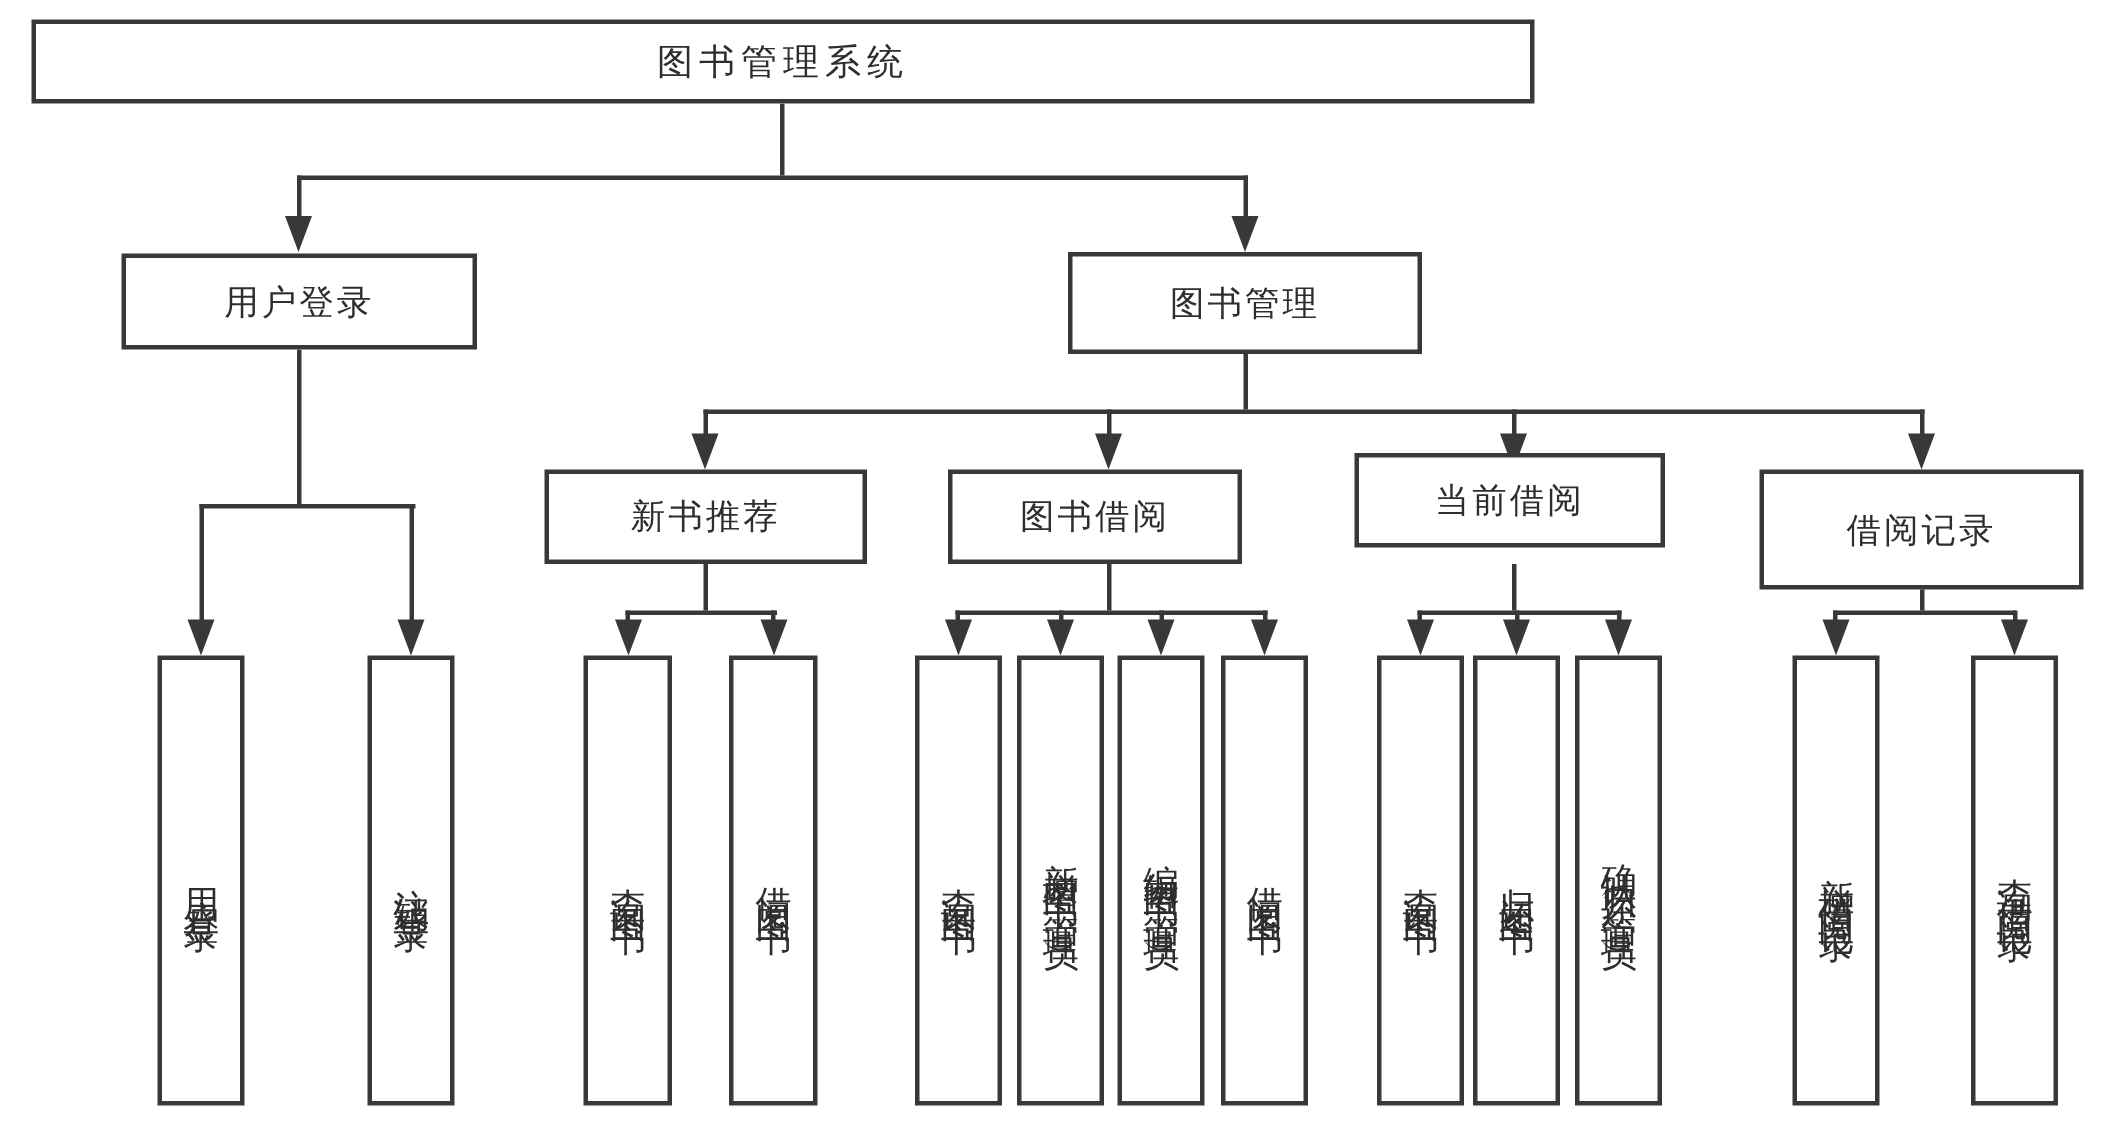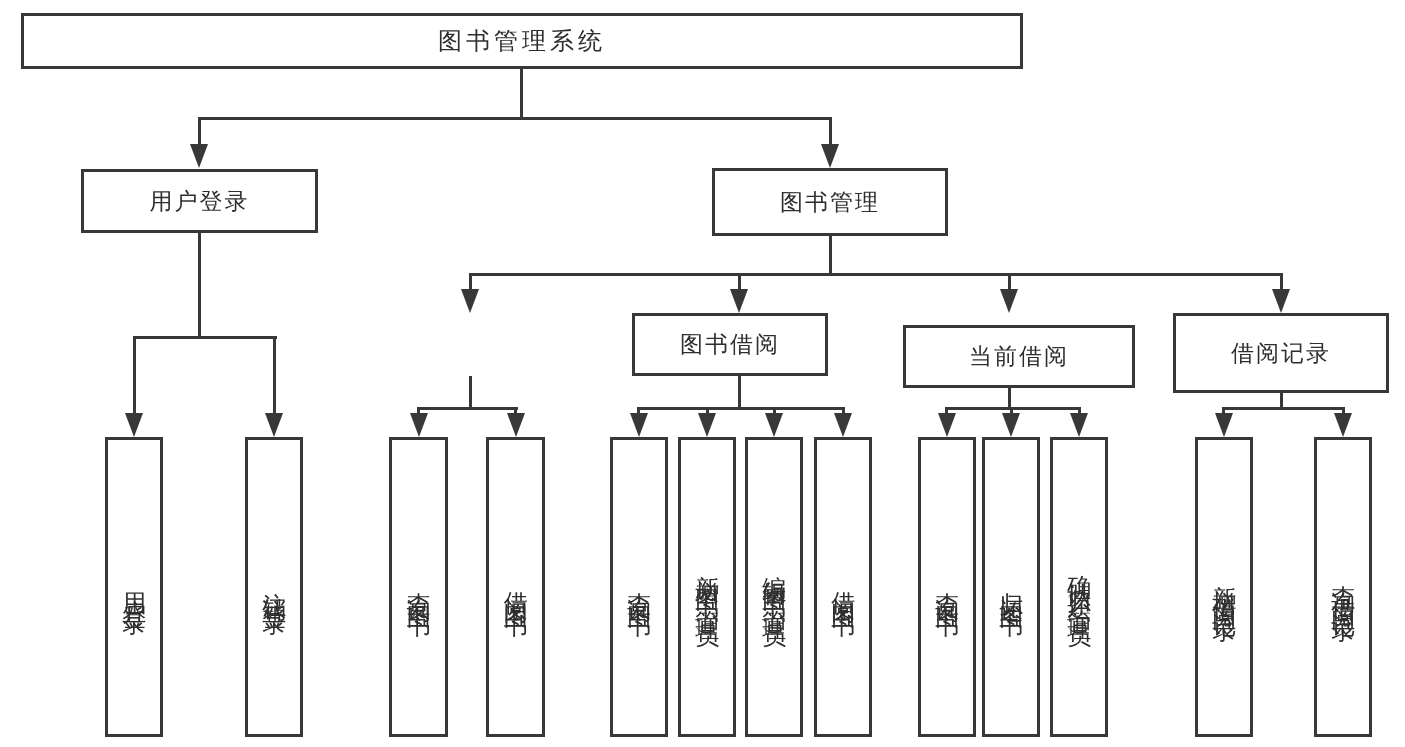--- a/index.html
+++ b/index.html
@@ -98,24 +98,27 @@
     <span class="hlabel">图书管理系统</span>
   </div>
 
   <div class="box" style="left:81px;top:169px;width:237px;height:64px">
     <span class="hlabel">用户登录</span>
   </div>
   <div class="box" style="left:712px;top:168px;width:236px;height:68px">
     <span class="hlabel">图书管理</span>
   </div>
 
+  <div class="box" style="left:363px;top:313px;width:215px;height:63px">
+    <span class="hlabel">新书推荐</span>
+  </div>
   <div class="box" style="left:632px;top:313px;width:196px;height:63px">
     <span class="hlabel">图书借阅</span>
   </div>
-  <div class="box" style="left:903px;top:325px;width:232px;height:63px">
+  <div class="box" style="left:903px;top:302px;width:207px;height:63px">
     <span class="hlabel">当前借阅</span>
   </div>
   <div class="box" style="left:1173px;top:313px;width:216px;height:80px">
     <span class="hlabel">借阅记录</span>
   </div>
 
   <div class="box leaf" style="left:105px;top:437px;width:58px;height:300px">
     <span class="vlabel">用户登录</span>
   </div>
   <div class="box leaf" style="left:245px;top:437px;width:58px;height:300px">

